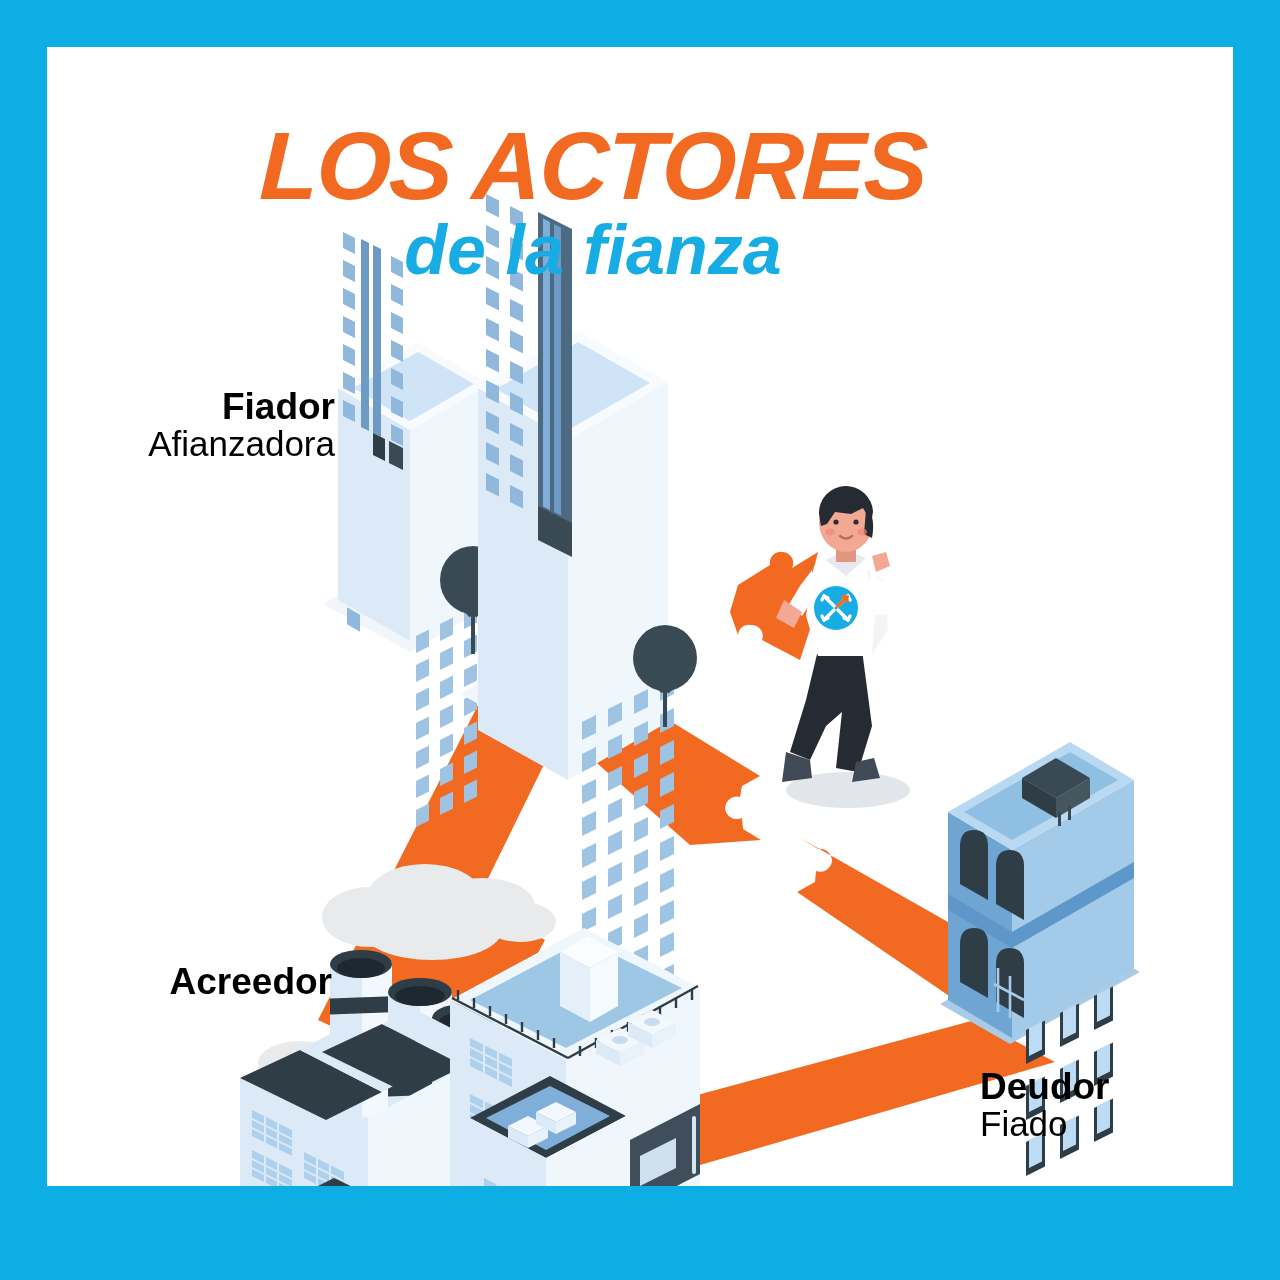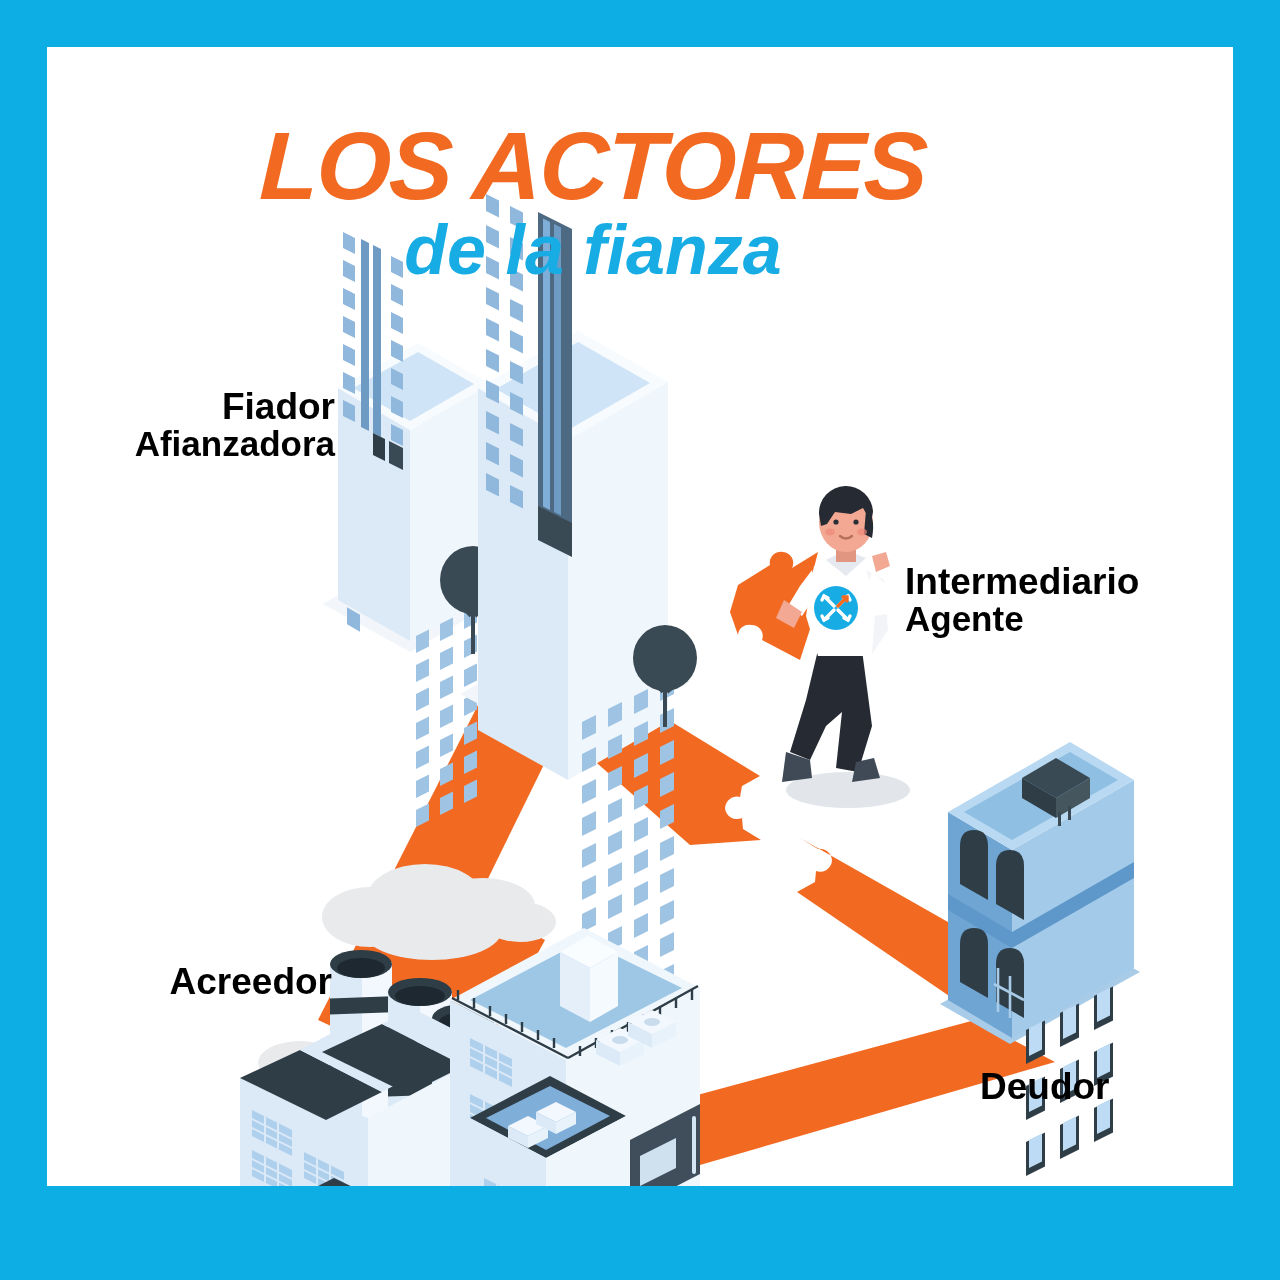--- a/index.html
+++ b/index.html
@@ -22,21 +22,21 @@
     transform:skewX(-2deg);
   }
   .title-sub{
     font-size:70px;font-style:italic;font-weight:bold;
     color:#17ADE4;line-height:1.0;margin-top:4px;white-space:nowrap;
     letter-spacing:0px;
   }
   
   .label{position:absolute;color:#000000;line-height:1.04;white-space:nowrap;}
   .label .l1{font-size:37px;font-weight:bold;display:block;}
-  .label .l2{font-size:35px;font-weight:bold;display:block;}
+  .label .l2{font-size:35px;font-weight:normal;display:block;}
   .label.right-align{text-align:right;}
   .label.left-align{text-align:left;}
   #label-fiador{left:40px;top:388px;width:295px;}
   #label-intermediario{left:905px;top:563px;width:300px;}
   #label-acreedor{left:32px;top:963px;width:300px;}
   #label-deudor{left:980px;top:1068px;width:260px;}
 
   
   #scene{position:absolute;left:0;top:0;width:1280px;height:1280px;pointer-events:none;}
 </style>
@@ -557,26 +557,23 @@
   <div class="title-wrap">
     <div class="title-main">LOS ACTORES</div>
     <div class="title-sub">de la fianza</div>
   </div>
 
   <div class="label right-align" id="label-fiador">
     <span class="l1">Fiador</span>
     <span class="l2">Afianzadora</span>
   </div>
 
-  <div class="label left-align" id="label-intermediario">
-    <span class="l1">Intermediario</span>
-    <span class="l2">Agente</span>
-  </div>
 
   <div class="label right-align" id="label-acreedor">
     <span class="l1">Acreedor</span>
   </div>
 
   <div class="label left-align" id="label-deudor">
     <span class="l1">Deudor</span>
+    <span class="l2">Fiado</span>
   </div>
 
 </div>
 
 </body></html>

